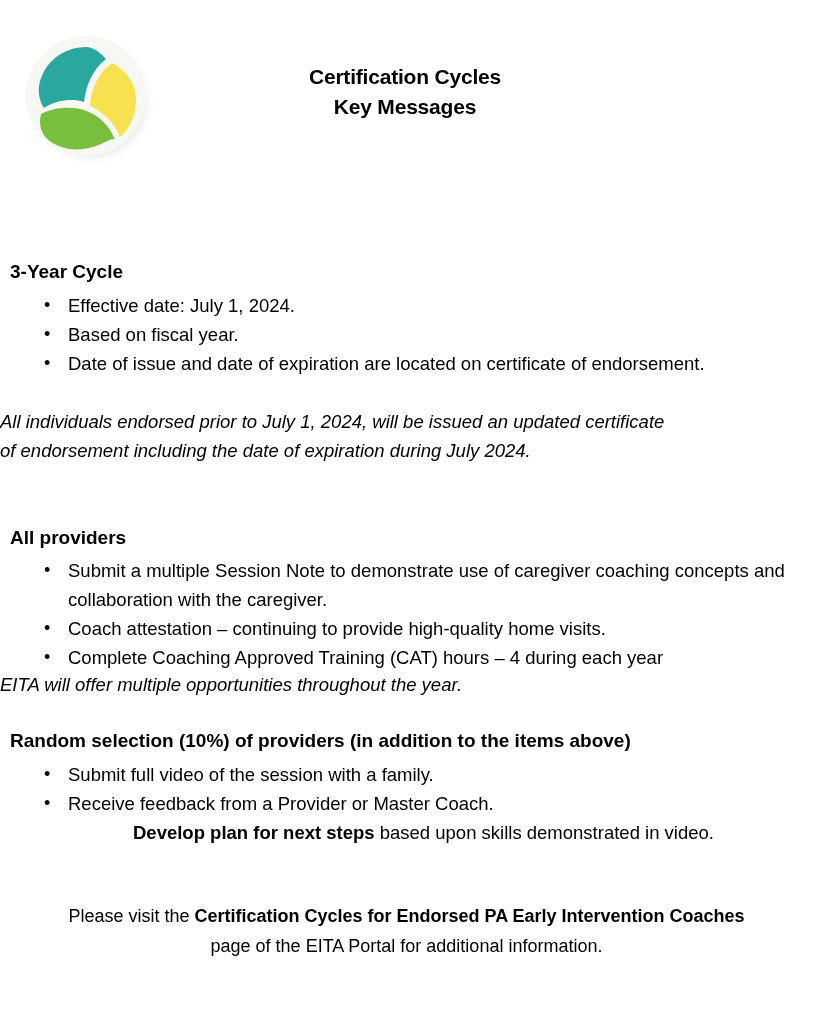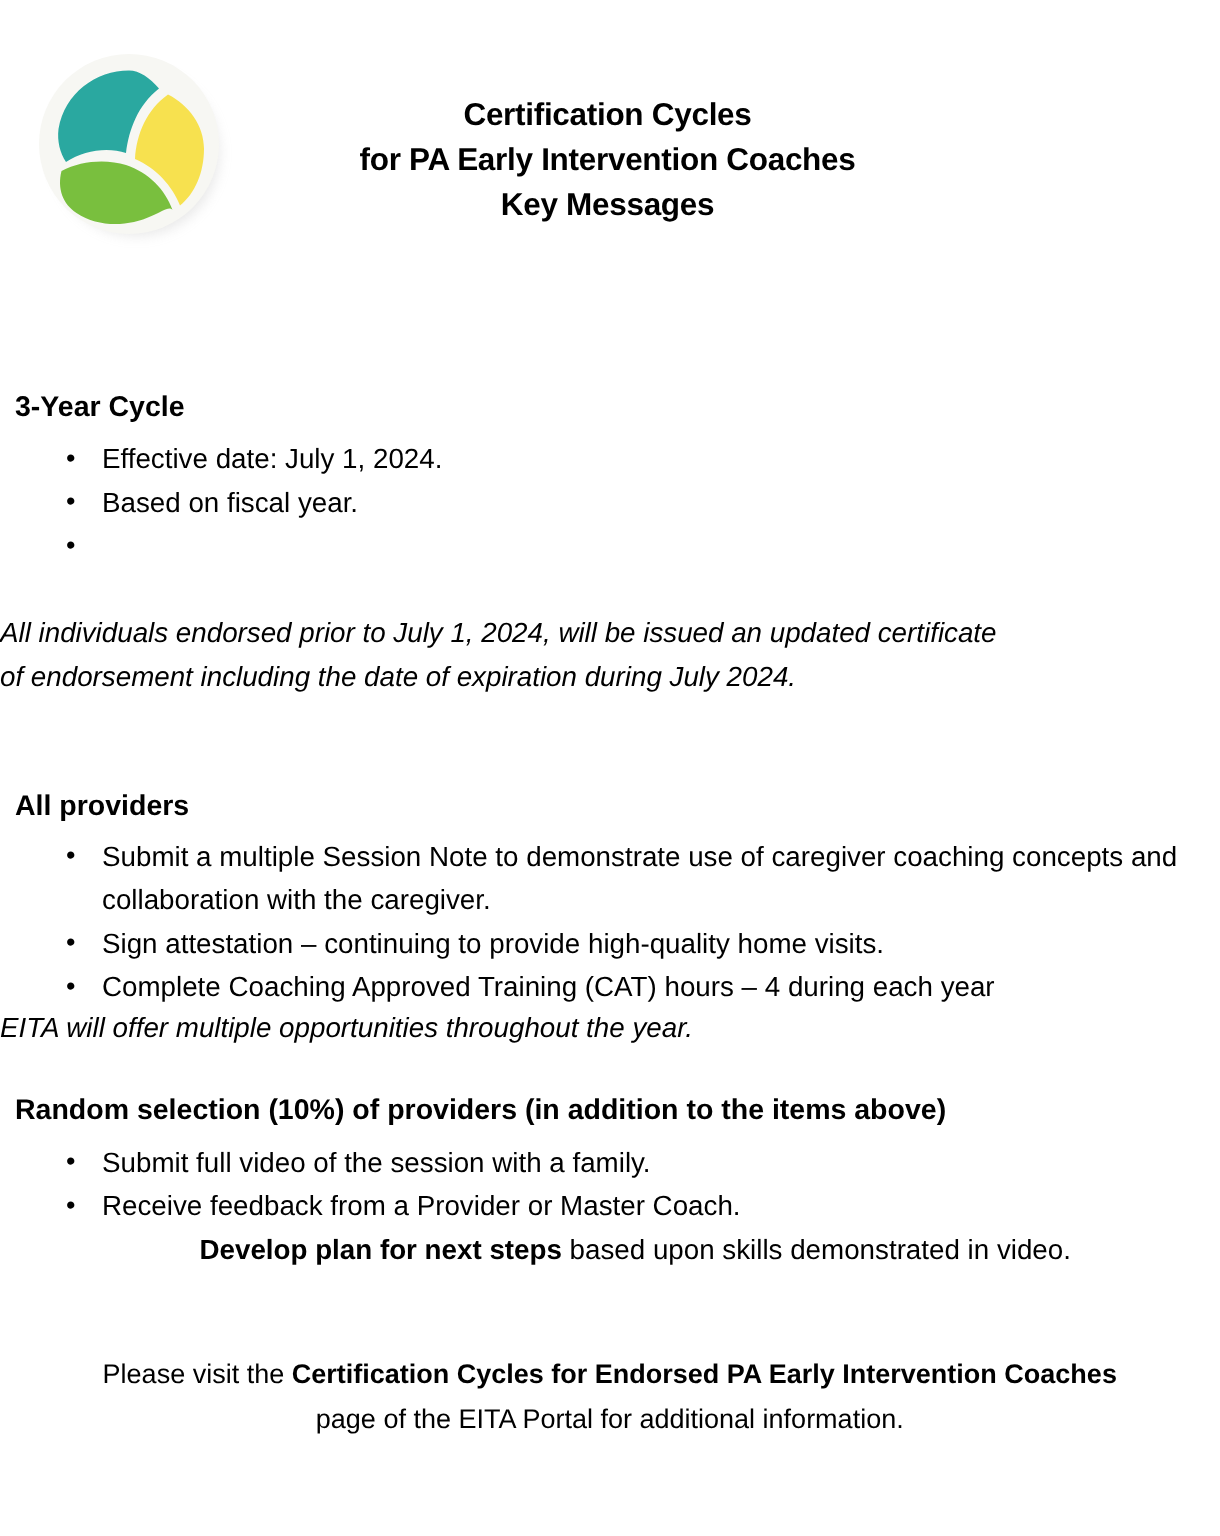--- a/index.html
+++ b/index.html
@@ -180,51 +180,50 @@
                    C 40 116, 60 115, 75 108
                    C 82 105, 87 101, 89 104
                    C 84 90, 73 79, 58 74
                    C 45 70, 28 71, 15 78 Z" fill="#79bf3e"></path>
         </svg>
       </div>
     </div>
 
     <div class="title-block">
       <span class="title-line">Certification Cycles</span>
-      <span class="title-line">for PA Early Intervention Coaches</span>
       <span class="title-line">Key Messages</span>
     </div>
   </div>
 
   <div class="body-area">
 
     <div class="section-heading" style="top:259px;">3-Year Cycle</div>
 
     <ul class="bullet-list" style="top:291px;">
       <li class="bullet-item">
         <span class="dot">•</span><span>Effective date: July 1, 2024.</span>
       </li>
       <li class="bullet-item">
         <span class="dot">•</span><span>Based on fiscal year.</span>
       </li>
       <li class="bullet-item">
-        <span class="dot">•</span>
+        <span class="dot">•</span><span>Date of issue and date of expiration are located on certificate of endorsement.</span>
       </li>
     </ul>
 
     <p class="sub-italic" style="position:absolute; top:407px; width:680px;">All individuals endorsed prior to July 1, 2024, will be issued an updated certificate of endorsement including the date of expiration during July 2024.</p>
 
     <div class="section-heading" style="top:525px;">All providers</div>
 
     <ul class="bullet-list" style="top:556px;">
       <li class="bullet-item">
         <span class="dot">•</span><b>Submit</b><span> a multiple </span><b>Session Note</b><span> to demonstrate use of caregiver coaching concepts and collaboration with the caregiver.</span>
       </li>
       <li class="bullet-item">
-        <span class="dot">•</span><b>Sign attestation</b><span> – continuing to provide high-quality home visits.</span>
+        <span class="dot">•</span><b>Coach attestation</b><span> – continuing to provide high-quality home visits.</span>
       </li>
       <li class="bullet-item">
         <span class="dot">•</span><b>Complete Coaching Approved Training (CAT) hour</b><span>s – 4 during each year</span>
       </li>
     </ul>
 
     <p class="sub-italic" style="position:absolute; top:670px; width:680px;">EITA will offer multiple opportunities throughout the year.</p>
 
     <div class="section-heading" style="top:728px;">
       <b>Random selection (10%) of providers</b><span class="reg"> (in addition to the items above)</span>

